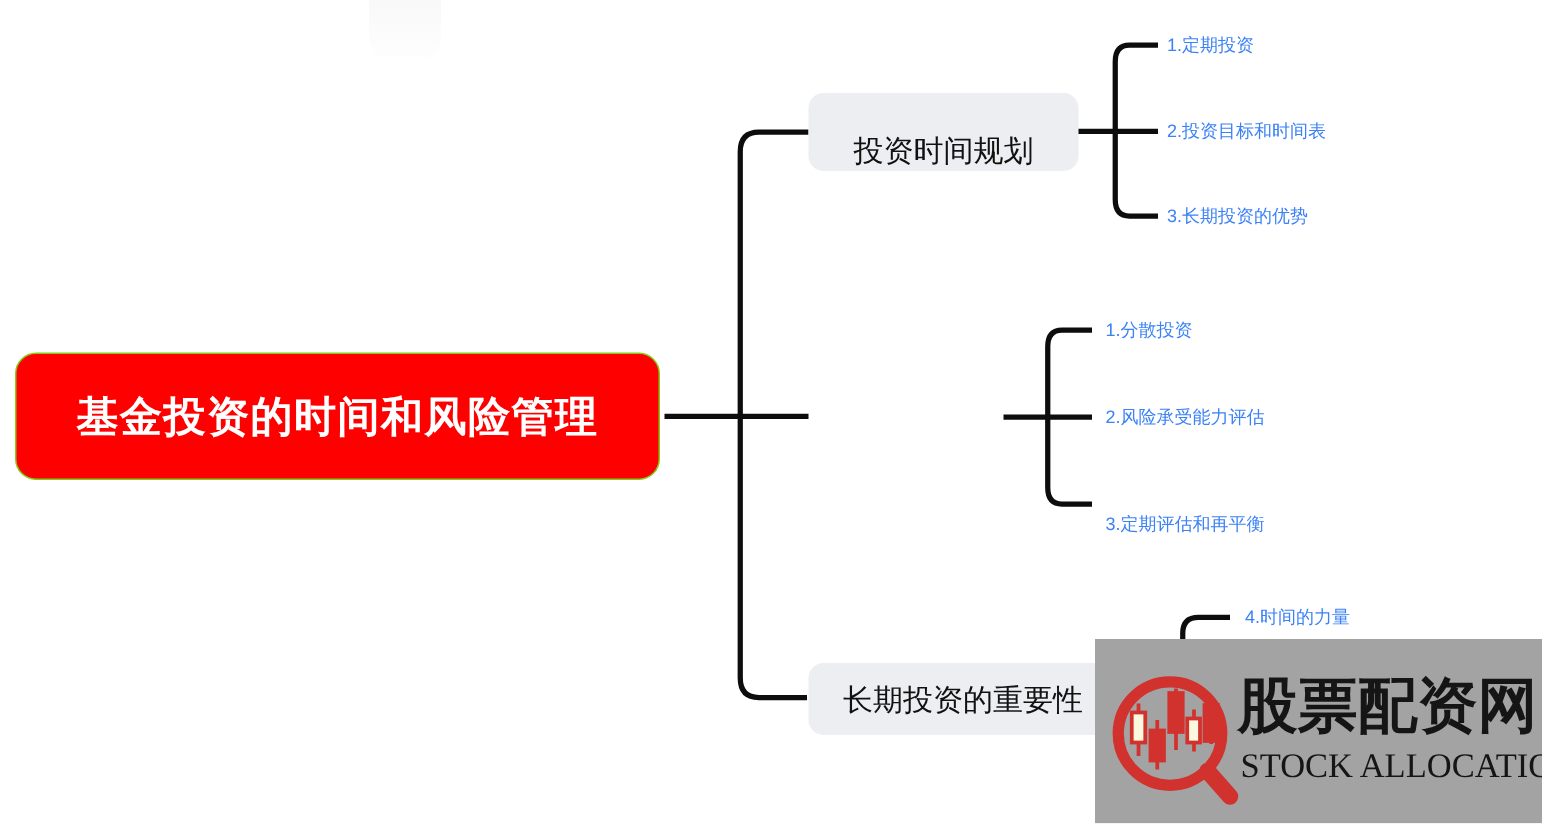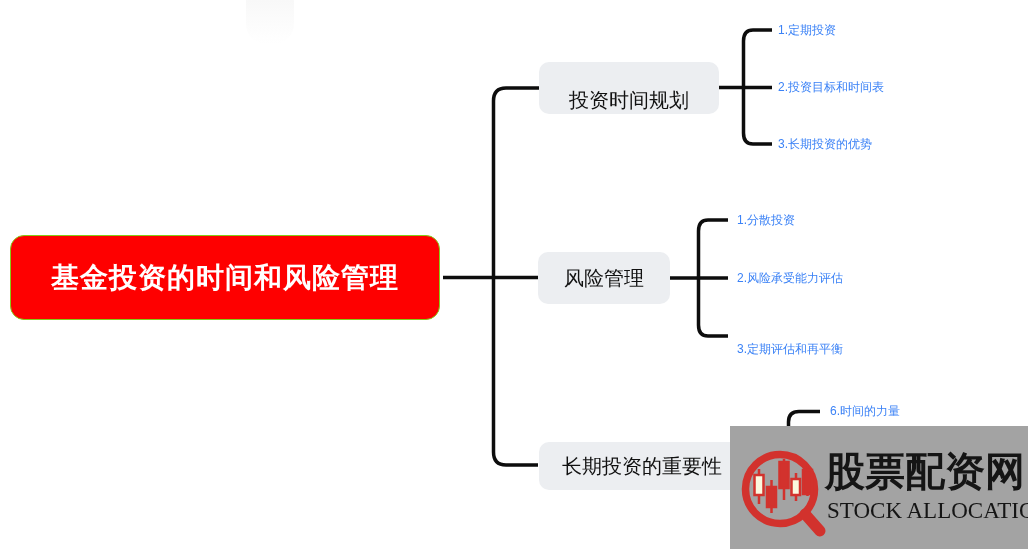--- a/index.html
+++ b/index.html
@@ -128,36 +128,33 @@
     <path d="M740,465 H788.5 M788.5,465 V422 Q788.5,411.5 799,411.5 H820"></path>
   </svg>
 
   <div class="node node-root">
     <span>基金投资的时间和风险管理</span>
   </div>
 
   <div class="node node-branch node-b1">
     <span>投资时间规划</span>
   </div>
-  <div class="node node-branch node-b2">
-    <span>风险管理</span>
-  </div>
   <div class="node node-branch node-b3">
     <span>长期投资的重要性</span>
   </div>
 
   <div class="leaf leaf-b1 l11">1.定期投资</div>
   <div class="leaf leaf-b1 l12">2.投资目标和时间表</div>
   <div class="leaf leaf-b1 l13">3.长期投资的优势</div>
 
   <div class="leaf leaf-b2 l21">1.分散投资</div>
   <div class="leaf leaf-b2 l22">2.风险承受能力评估</div>
   <div class="leaf leaf-b2 l23">3.定期评估和再平衡</div>
 
-  <div class="leaf leaf-b3 l31">6.时间的力量</div>
+  <div class="leaf leaf-b3 l31">4.时间的力量</div>
 
   <div class="watermark">
     <svg class="wm-icon" width="88" height="94" viewBox="0 0 88 94">
 
       <circle cx="40" cy="42" r="34.5" fill="none" stroke="#d2322d" stroke-width="7.5"></circle>
 
       <line x1="65" y1="67" x2="80" y2="84" stroke="#d2322d" stroke-width="11" stroke-linecap="round"></line>
 
       <g stroke="#d2322d" stroke-width="2.5">
         <line x1="19" y1="22" x2="19" y2="57"></line>

